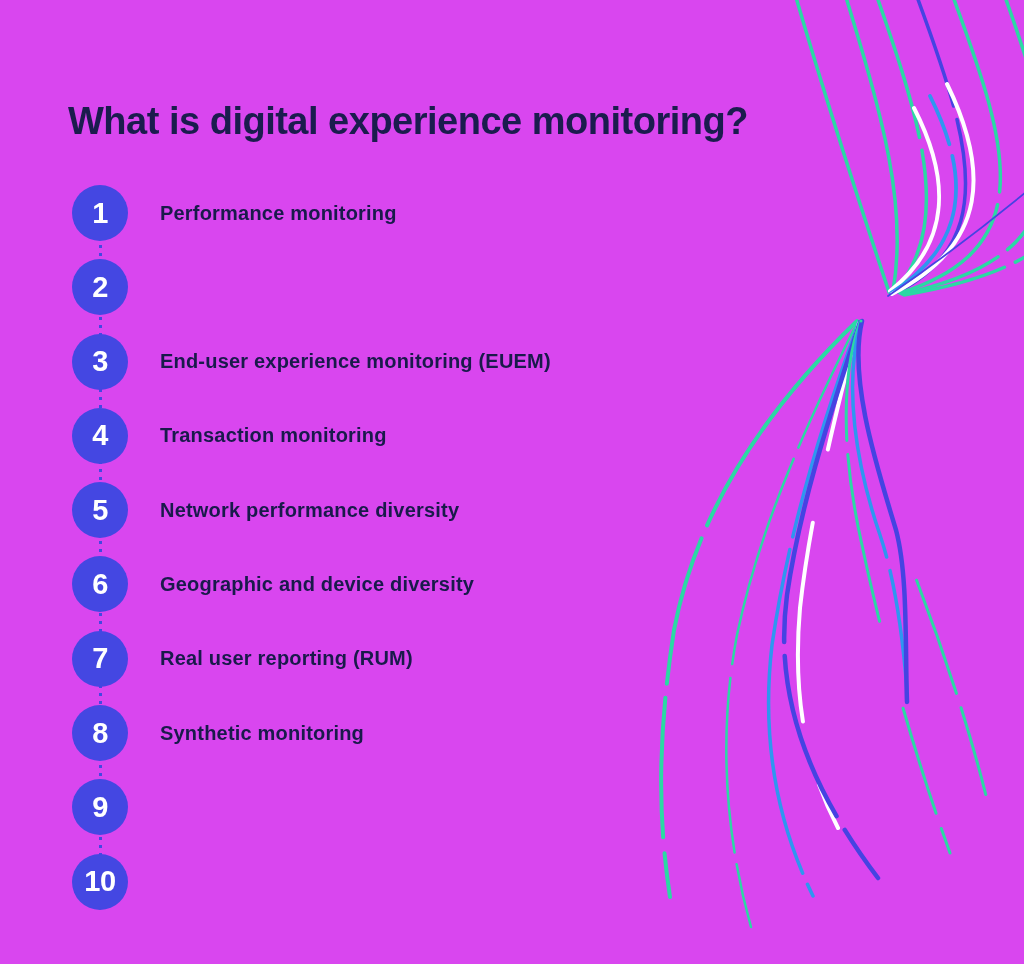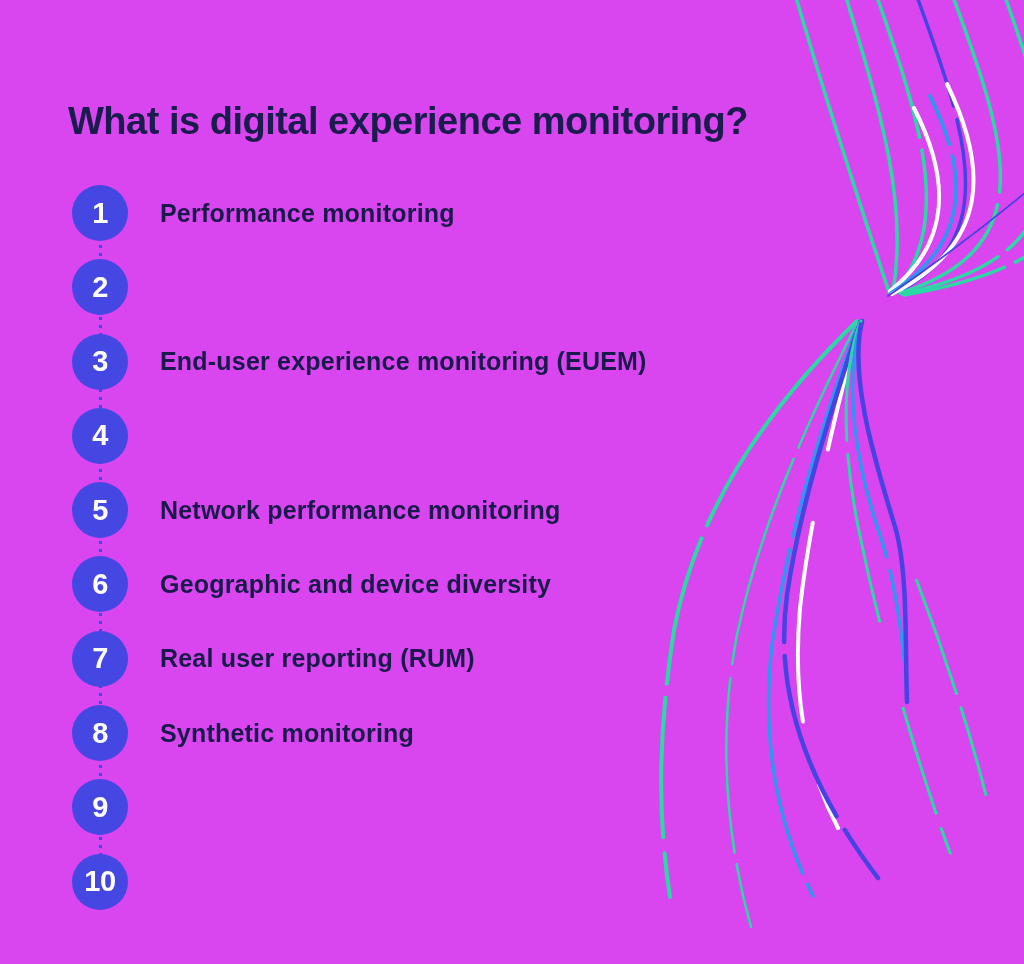--- a/index.html
+++ b/index.html
@@ -58,21 +58,21 @@
     color: #ffffff;
     display: flex;
     align-items: center;
     justify-content: center;
     font-size: 29px;
     font-weight: 700;
     letter-spacing: -0.5px;
   }
   .step-label {
     margin-left: 32px;
-    font-size: 25px;
+    font-size: 20px;
     font-weight: 700;
     letter-spacing: 0.2px;
     color: #191a4b;
   }
 </style>
 </head>
 <body>
 
 <div class="canvas">
 
@@ -122,26 +122,27 @@
     <div class="row">
       <div class="badge">
           <span>3</span>
         </div>
       <div class="step-label">End-user experience monitoring (EUEM)</div>
     </div>
     <div class="row">
       <div class="badge">
           <span>4</span>
         </div>
+      <div class="step-label">Transaction monitoring</div>
     </div>
     <div class="row">
       <div class="badge">
           <span>5</span>
         </div>
-      <div class="step-label">Network performance monitoring</div>
+      <div class="step-label">Network performance diversity</div>
     </div>
     <div class="row">
       <div class="badge">
           <span>6</span>
         </div>
       <div class="step-label">Geographic and device diversity</div>
     </div>
     <div class="row">
       <div class="badge">
           <span>7</span>

